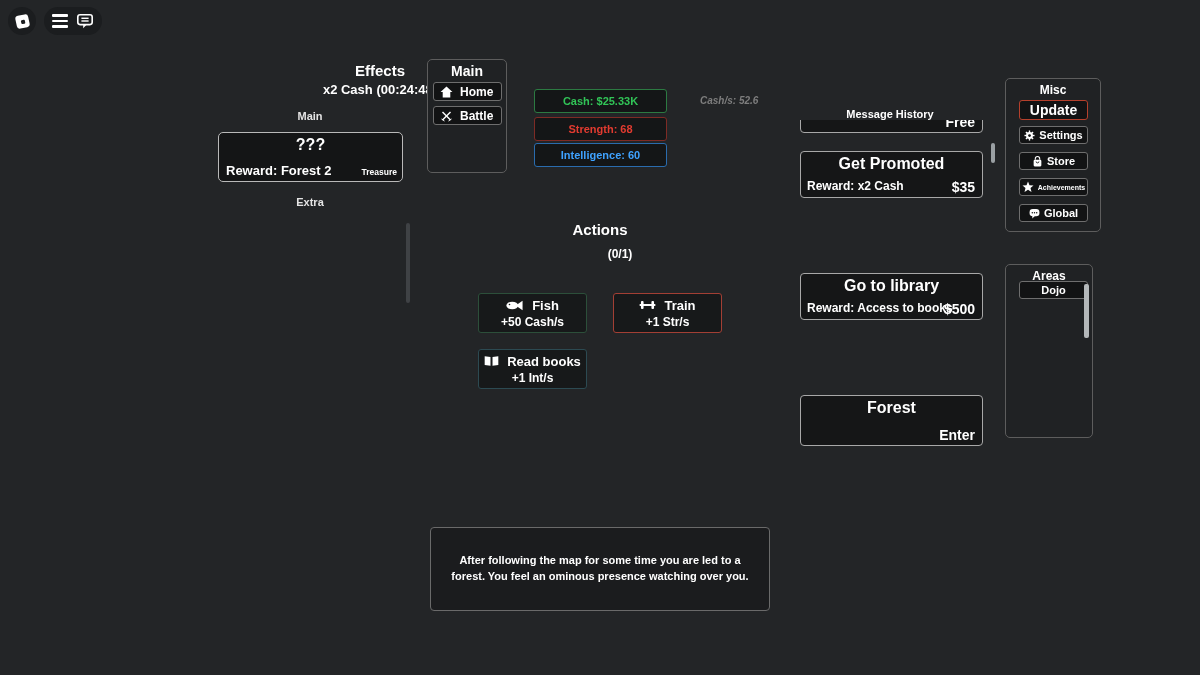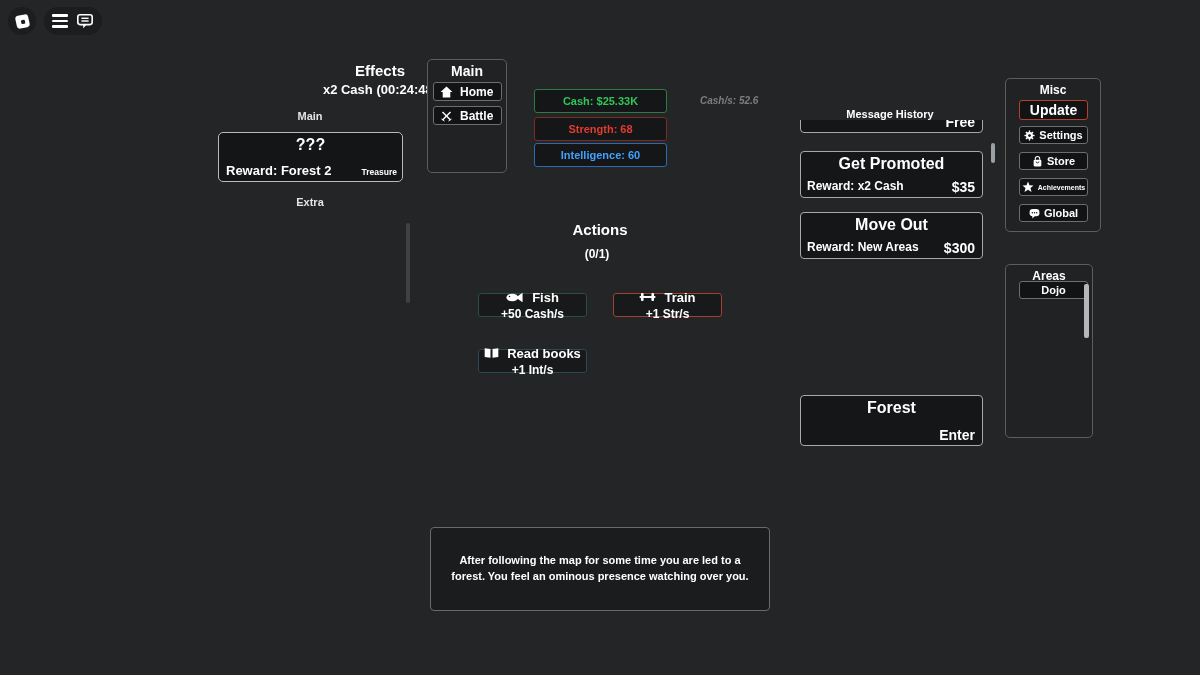--- a/index.html
+++ b/index.html
@@ -68,23 +68,23 @@
     display:flex; align-items:center; justify-content:center;
     font-size:11px; font-weight:700;
   }
   .stat-cash { top:89px; border:1px solid #2c7a42; color:#31c457; }
   .stat-str { top:117px; border:1px solid #7e2b25; color:#e23b30; }
   .stat-int { top:143px; border:1px solid #2a6cae; color:#3fa2ff; }
   .cash-rate { left:700px; top:95px; font-size:10px; font-weight:700; font-style:italic; color:#7e7e7e; }
 
   
   .actions-title { left:540px; top:221px; width:120px; text-align:center; font-size:15px; font-weight:700; }
-  .actions-count { left:537px; top:247px; width:120px; text-align:center; font-size:12px; font-weight:700; }
+  .actions-count { left:560px; top:247px; width:120px; text-align:center; font-size:12px; font-weight:700; }
   .action-btn {
-    width:109px; height:24px; background:#17191a; border-radius:3px; color:#fff;
+    width:109px; height:40px; background:#17191a; border-radius:3px; color:#fff;
     display:flex; flex-direction:column; align-items:center; justify-content:center; gap:2px;
   }
   .action-row { display:flex; align-items:center; gap:8px; font-size:13px; font-weight:700; }
   .action-rate { font-size:12px; font-weight:700; }
   .action-fish { left:478px; top:293px; border:1px solid #2c4f3a; }
   .action-train { left:613px; top:293px; border:1px solid #a33f34; }
   .action-read { left:478px; top:349px; border:1px solid #2c4a52; }
 
   
   .mh-title { left:820px; top:108px; width:140px; text-align:center; font-size:11px; font-weight:700; }
@@ -232,24 +232,24 @@
 <div class="abs mh-title">Message History</div>
 <div class="abs message-viewport">
   <div class="message-item" style="top:-34px;">
     <div class="mi-action">Free</div>
   </div>
   <div class="message-item" style="top:31px;">
     <div class="mi-title">Get Promoted</div>
     <div class="mi-reward">Reward: x2 Cash</div>
     <div class="mi-action">$35</div>
   </div>
-  <div class="message-item" style="top:92px;">
-    <div class="mi-title">Move Out</div>
-    <div class="mi-reward">Reward: New Areas</div>
-    <div class="mi-action">$300</div>
+  <div class="message-item" style="top:153px;">
+    <div class="mi-title">Go to library</div>
+    <div class="mi-reward">Reward: Access to books</div>
+    <div class="mi-action">$500</div>
   </div>
   <div class="message-item" style="top:275px; height:51px;">
     <div class="mi-title">Forest</div>
     <div class="mi-reward"></div>
     <div class="mi-action">Enter</div>
   </div>
 </div>
 <div class="abs message-scrollbar"></div>
 
 <div class="abs panel misc-panel">

